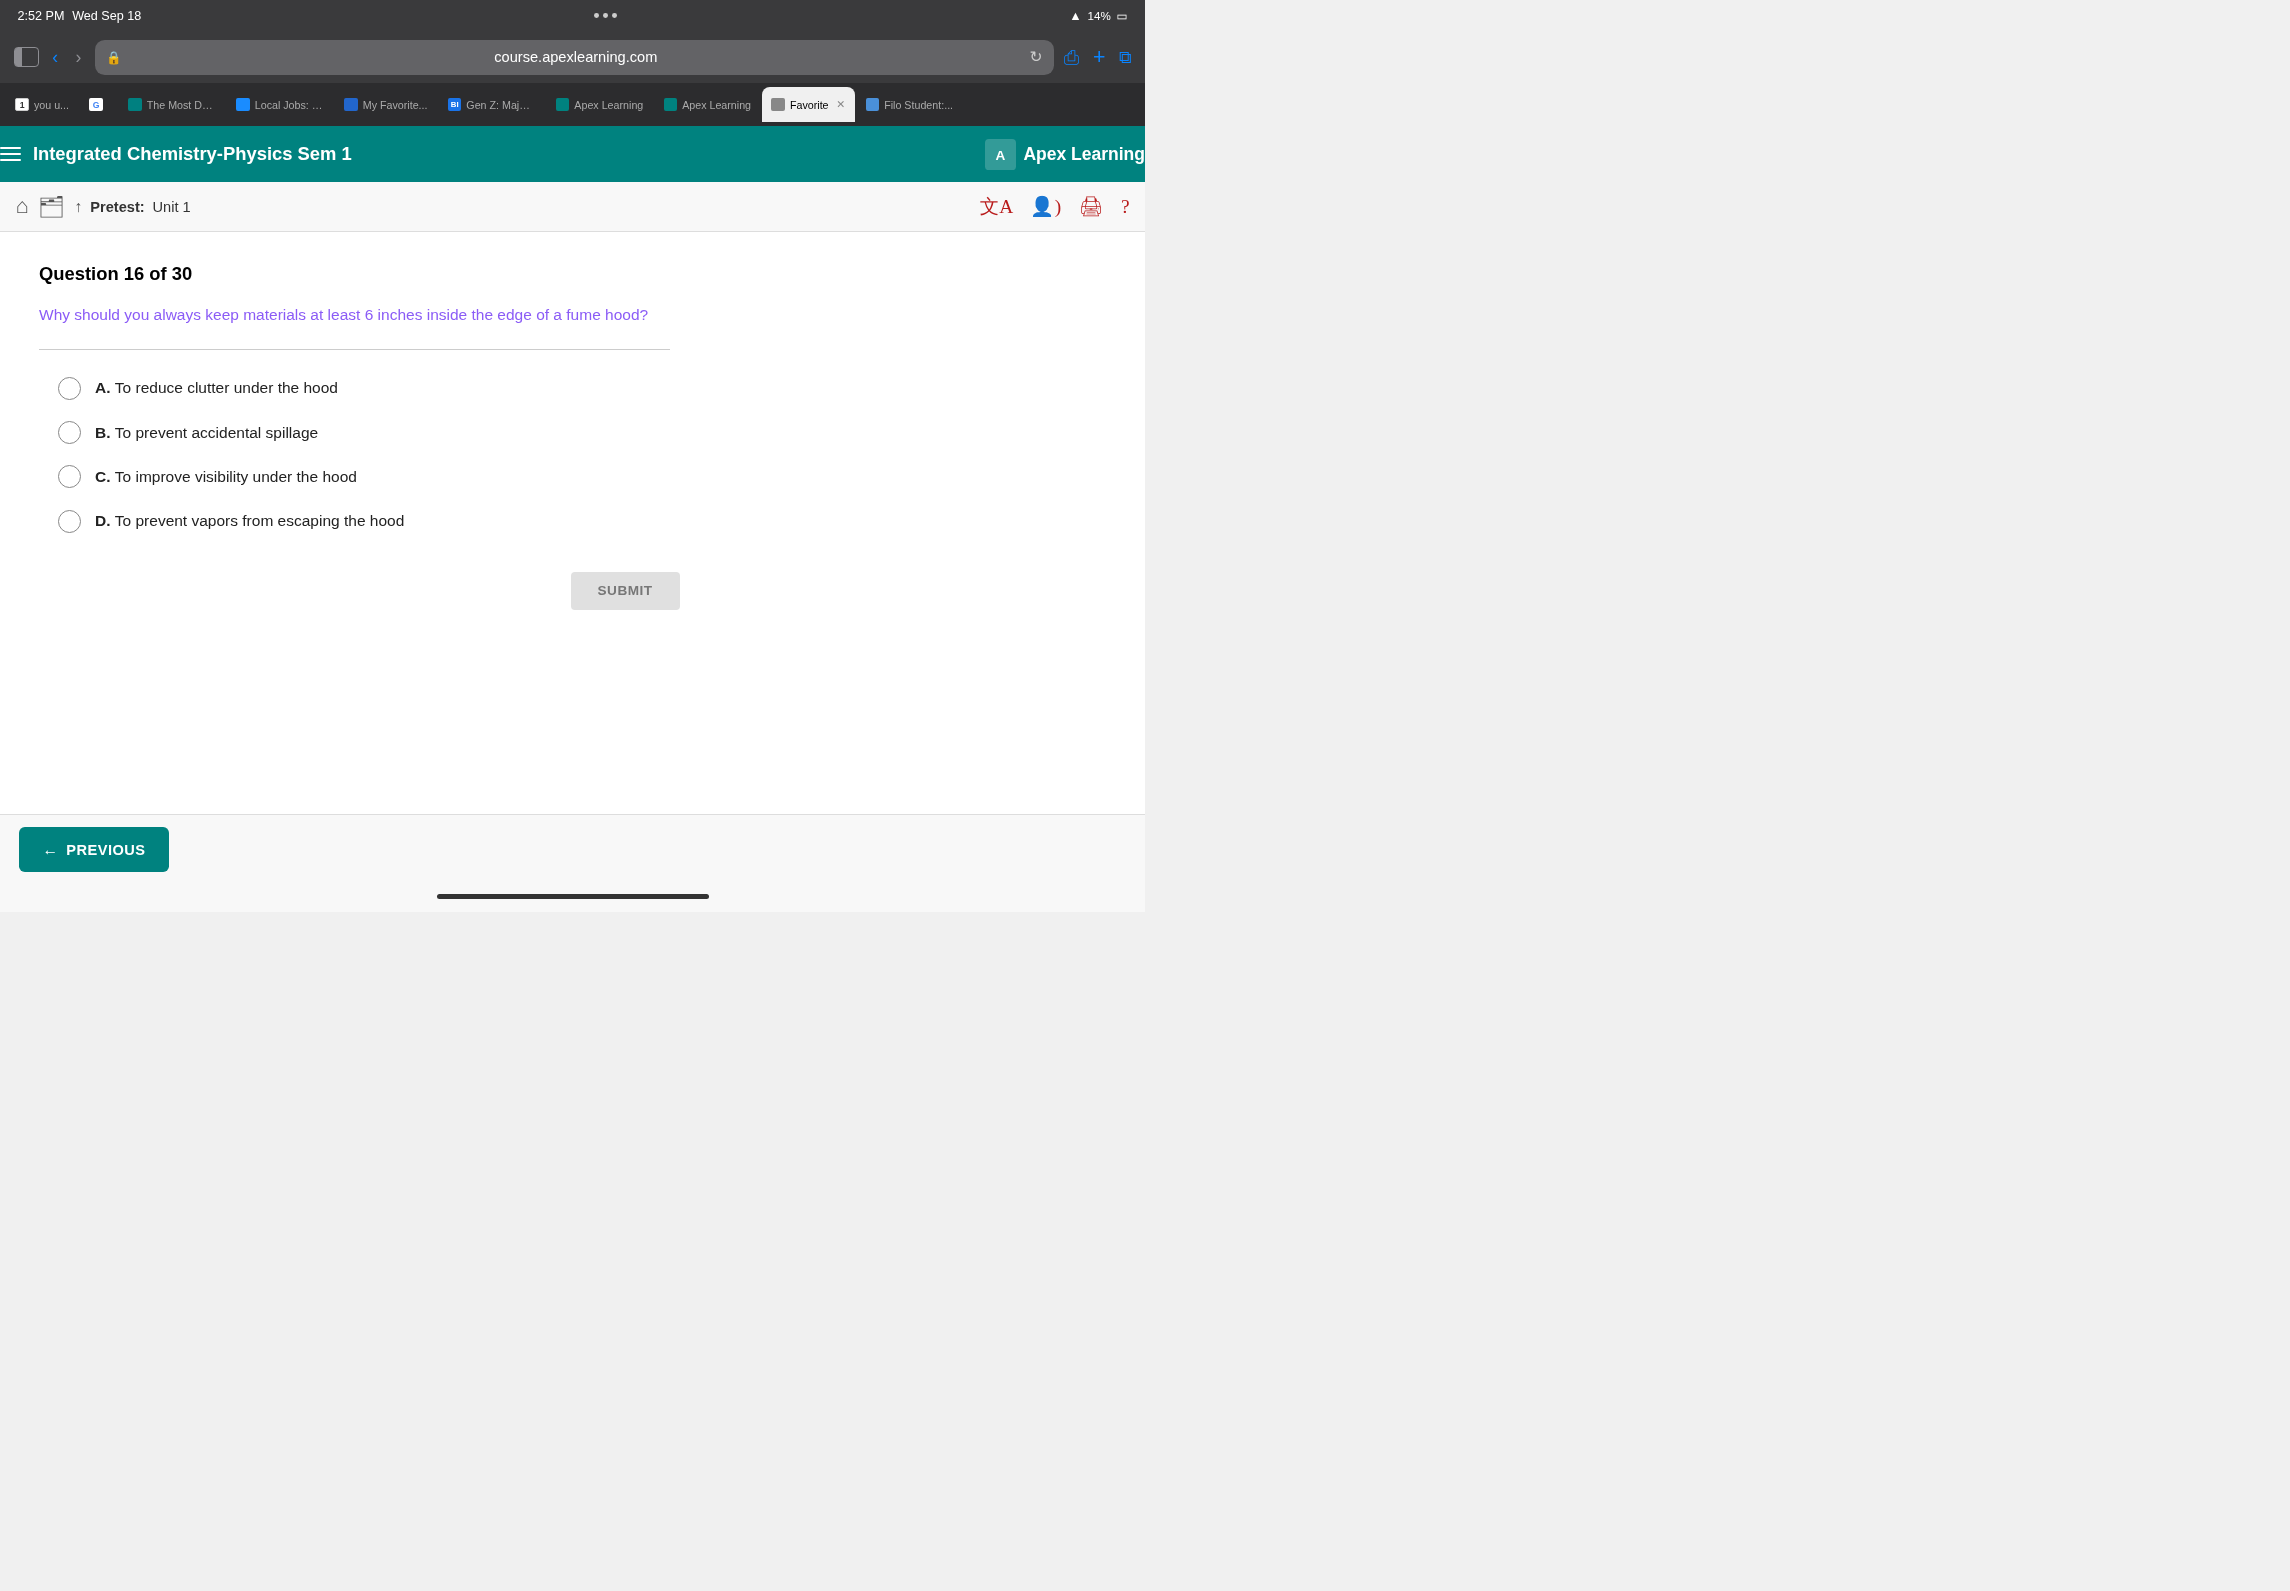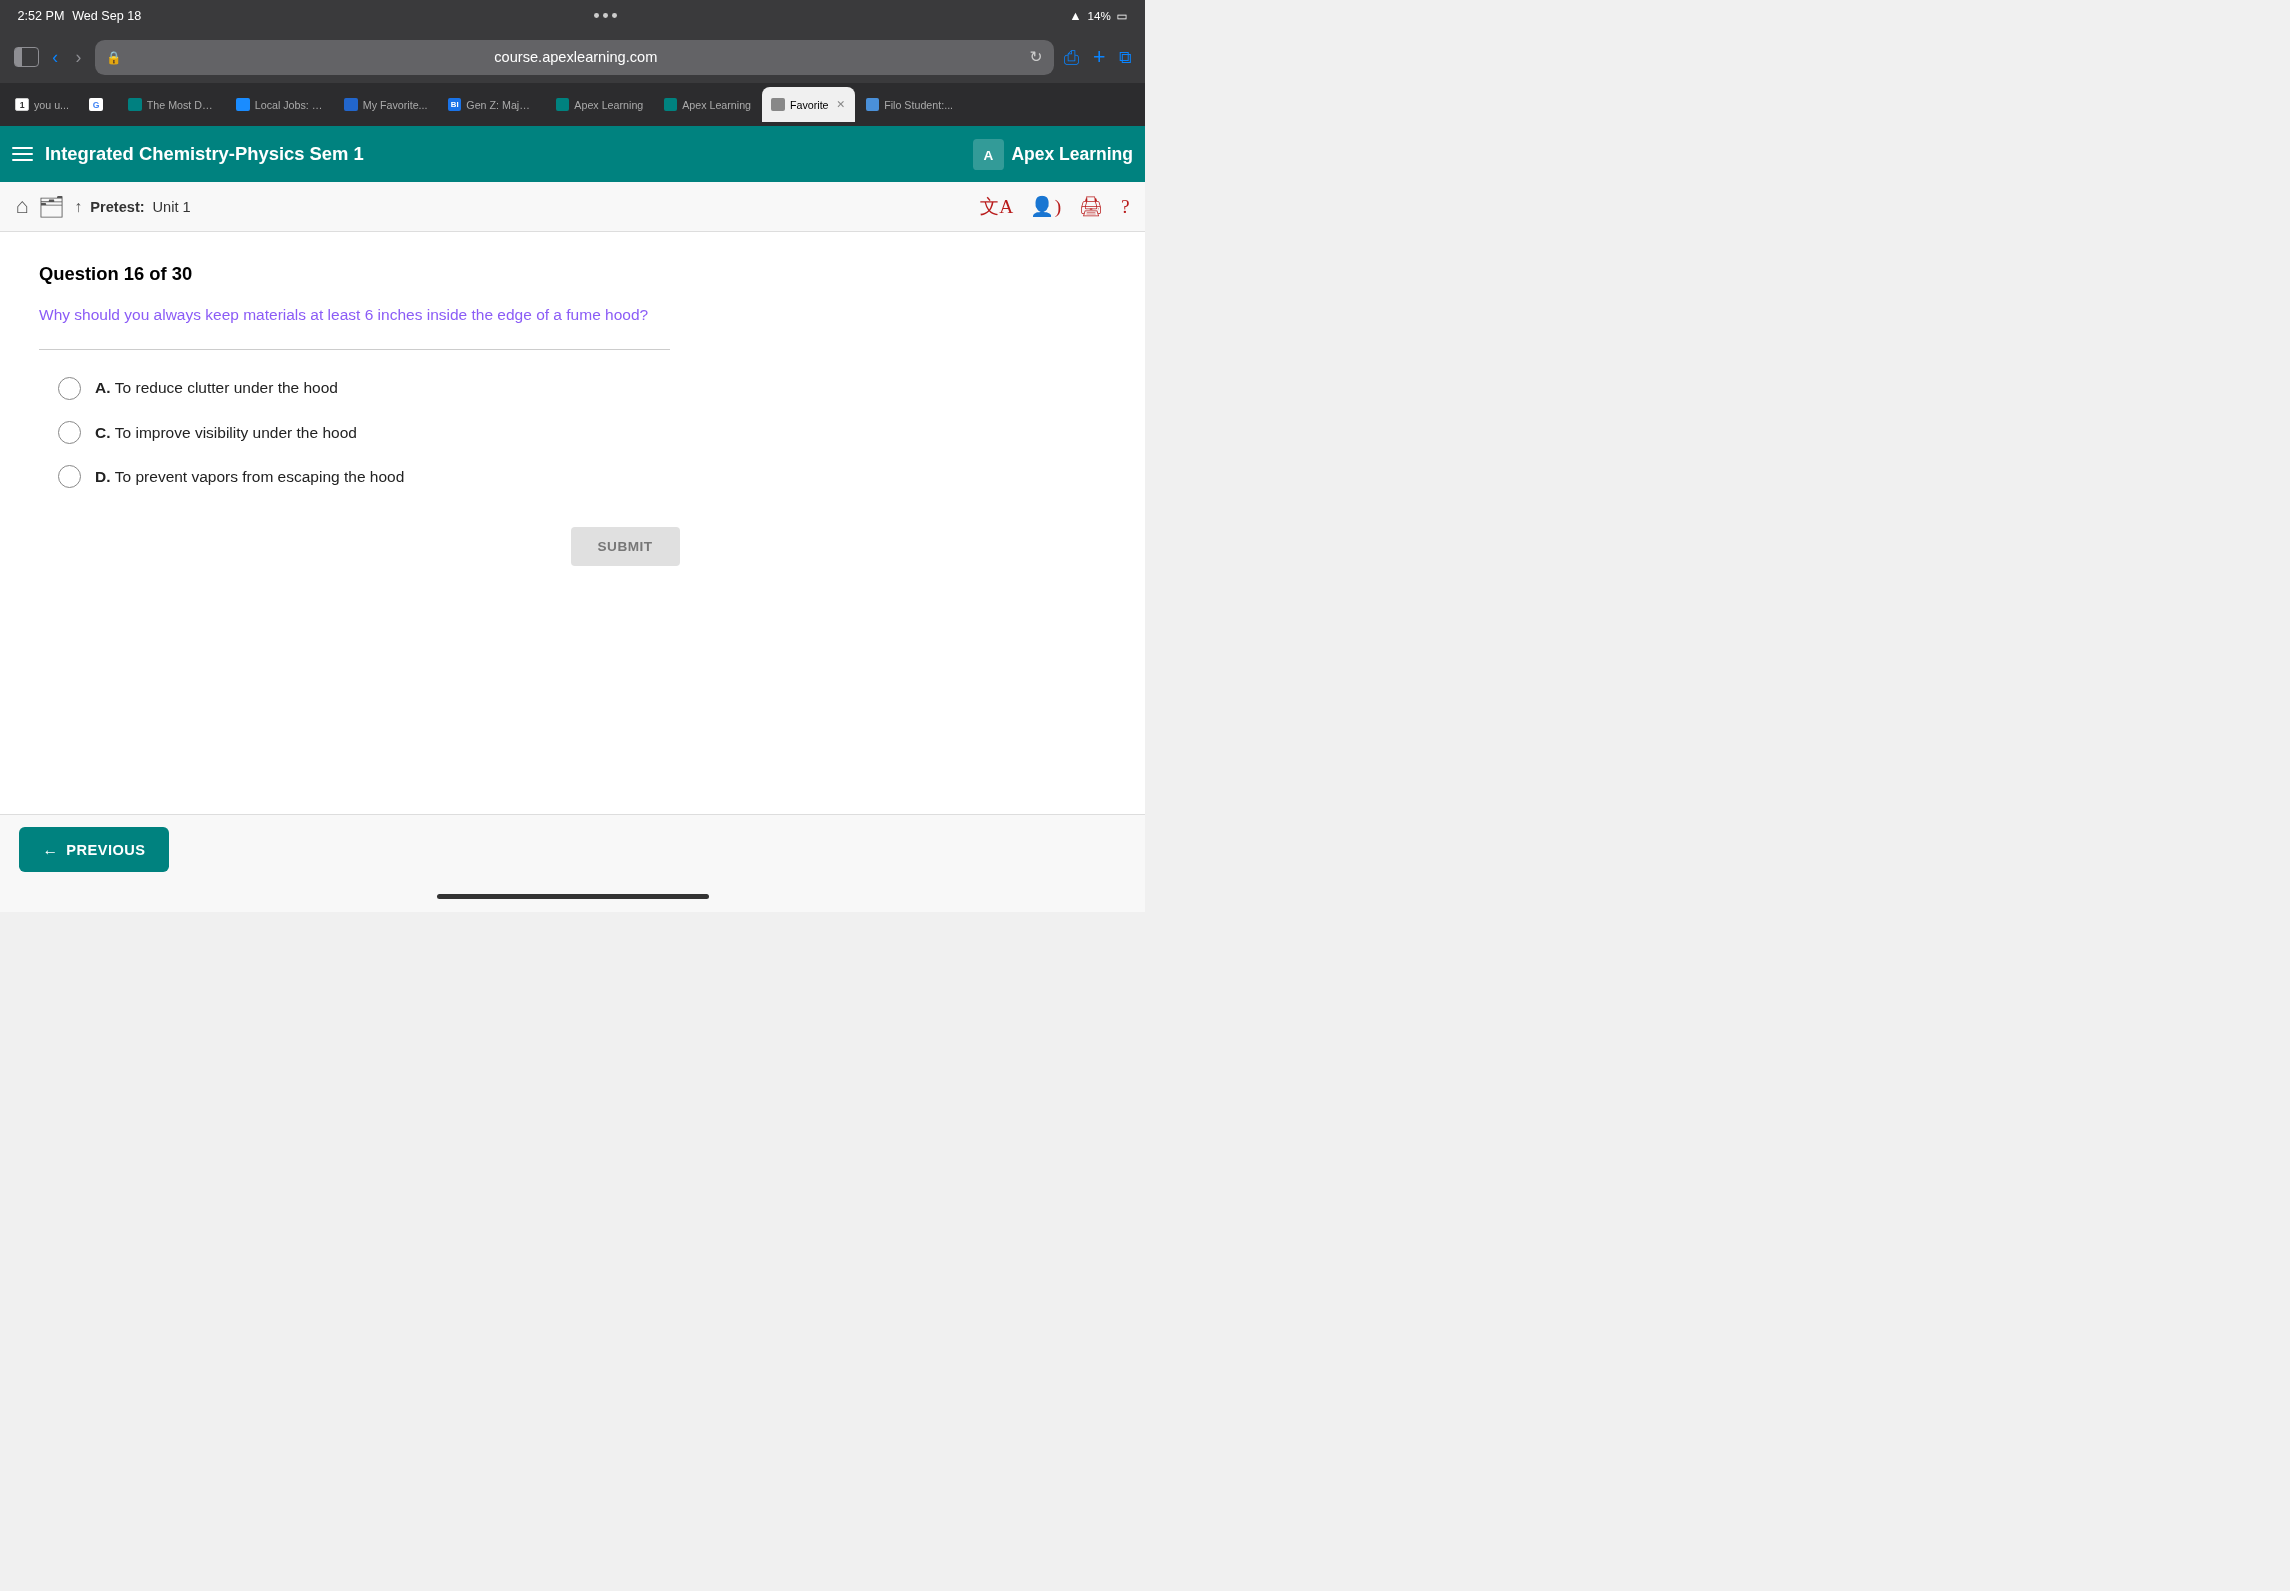--- a/index.html
+++ b/index.html
@@ -110,21 +110,21 @@
     .favicon-courses { background: #888; border-radius: 1.9px; }
     .favicon-filo { background: #4a90d9; border-radius: 1.9px; }
 
     
     .app-header {
       background: #00827f;
       color: #fff;
       display: flex;
       align-items: center;
       justify-content: space-between;
-      padding: 0 12px;
+      padding: 0 0;
       height: 56px;
     }
     .app-header-left { display: flex; align-items: center; gap: 11.6px; }
     .hamburger { font-size: 19.4px; cursor: pointer; display: flex; flex-direction: column; gap: 3.9px; }
     .hamburger span { display: block; width: 21.3px; height: 1.9px; background: #fff; border-radius: 1px; }
     .course-title { font-size: 18.4px; font-weight: 600; color: #fff; }
     .apex-logo { display: flex; align-items: center; gap: 7.8px; color: #fff; font-size: 17.5px; font-weight: 600; }
     .apex-logo-icon { width: 31px; height: 31px; }
 
     
@@ -361,20 +361,27 @@
   <div class="answer-options">
 
     <div class="answer-option">
       <div class="radio-btn"></div>
       <span class="answer-text">
         <span class="answer-letter">A.  </span>
         <span>To reduce clutter under the hood</span>
       </span>
     </div>
 
+    <div class="answer-option">
+      <div class="radio-btn"></div>
+      <span class="answer-text">
+        <span class="answer-letter">B.  </span>
+        <span>To prevent accidental spillage</span>
+      </span>
+    </div>
 
     <div class="answer-option">
       <div class="radio-btn"></div>
       <span class="answer-text">
         <span class="answer-letter">C.  </span>
         <span>To improve visibility under the hood</span>
       </span>
     </div>
 
     <div class="answer-option">

